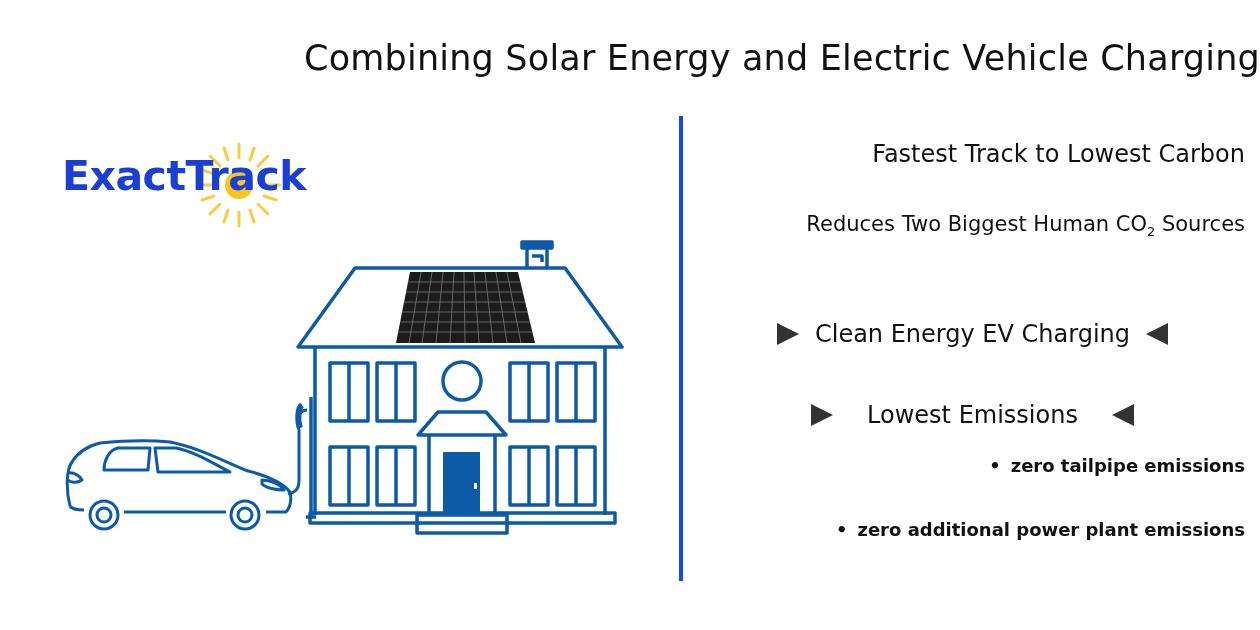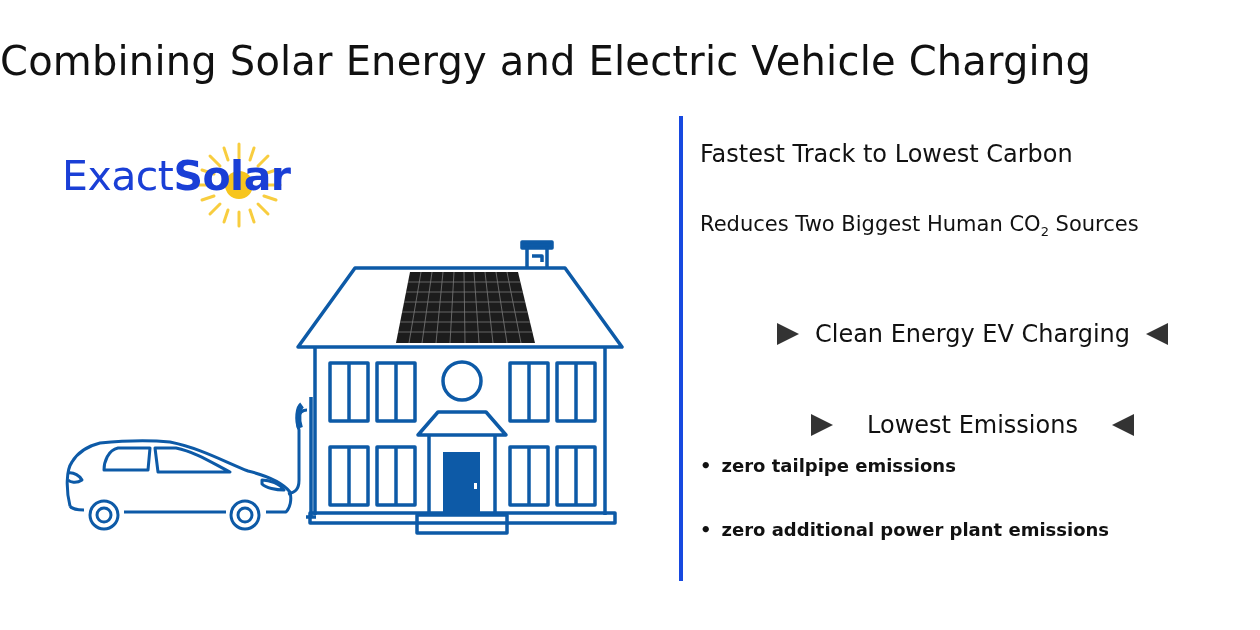--- a/index.html
+++ b/index.html
@@ -1,38 +1,38 @@
 <!DOCTYPE html>
 <html><head>
 <meta charset="utf-8">
 <style>
   html, body { margin: 0; padding: 0; background: #ffffff; }
   body { width: 1260px; height: 630px; position: relative; overflow: hidden;
          font-family: "DejaVu Sans", sans-serif; color: #111; }
-  .title { position: absolute; left: 0; width: 1260px; top: 38px; text-align: left;
-           font-size: 40px; letter-spacing: 0.2px; }
+  .title { position: absolute; left: 0; width: 1260px; top: 38px; text-align: right;
+           font-size: 35px; letter-spacing: 0.2px; }
   .logo { position: absolute; left: 62px; top: 140px; width: 230px; height: 90px; }
   .logo-text { position: absolute; left: 0; top: 12px; font-size: 41px; color: #1a3fd6; white-space: nowrap; }
-  .logo-text .light { font-weight: normal; letter-spacing: -0.5px; }
+  .logo-text .light { font-weight: bold; letter-spacing: -0.5px; }
   .logo-text .bold { font-weight: bold; letter-spacing: -0.5px; }
   .sun { position: absolute; left: 132px; top: 0; width: 90px; height: 90px; }
   .illustration { position: absolute; left: 60px; top: 235px; width: 580px; height: 310px; }
   .divider { position: absolute; left: 679px; top: 116px; width: 4px; height: 465px; background: #1749e0; }
-  .right { position: absolute; left: 700px; width: 545px; text-align: left; }
+  .right { position: absolute; left: 700px; width: 545px; text-align: right; }
   .r-heading { top: 140px; font-size: 24px; }
   .r-sub { top: 212px; font-size: 21px; }
   .r-sub sub { font-size: 13px; vertical-align: -5px; }
   .r-feature { font-size: 24px; display: flex; justify-content: center; align-items: center; }
   .r-feature1 { top: 320px; }
   .r-feature2 { top: 395px; }
   .tri-r, .tri-l { display: inline-block; width: 0; height: 0; border-top: 11px solid transparent; border-bottom: 11px solid transparent; }
   .tri-r { border-left: 22px solid #333; }
   .tri-l { border-right: 22px solid #333; }
   .r-feature1 .lbl { margin: 0 16px; }
-  .r-feature2 .lbl { margin: 16px 34px; }
+  .r-feature2 .lbl { margin: 6px 34px; }
   .bullet { font-size: 18px; font-weight: bold; }
   .b1 { top: 455px; }
   .b2 { top: 519px; }
   .bullet .dot { margin-right: 10px; }
 </style>
 </head>
 <body>
 
 <div class="title">Combining Solar Energy and Electric Vehicle Charging</div>
 
@@ -52,21 +52,21 @@
       <line x1="30" y1="82" x2="34" y2="70"></line>
       <line x1="60" y1="82" x2="56" y2="70"></line>
       <line x1="8" y1="30" x2="20" y2="34"></line>
       <line x1="8" y1="60" x2="20" y2="56"></line>
       <line x1="82" y1="30" x2="70" y2="34"></line>
       <line x1="82" y1="60" x2="70" y2="56"></line>
     </g>
     <circle cx="45" cy="45" r="14" fill="#f7c51e"></circle>
   </svg>
   <div class="logo-text">
-    <span class="light">Exact</span><span class="bold">Solar</span>
+    <span class="light">Exact</span><span class="bold">Track</span>
   </div>
 </div>
 
 <svg class="illustration" viewBox="60 235 580 310">
   <g fill="none" stroke="#0d5aa7" stroke-width="3.5" stroke-linejoin="round">
 
     <g>
       <rect x="522" y="242" width="30" height="6" fill="#0d5aa7"></rect>
       <path d="M527 248 V268 M547 248 V268 M532 256 H542 V262"></path>
     </g>

